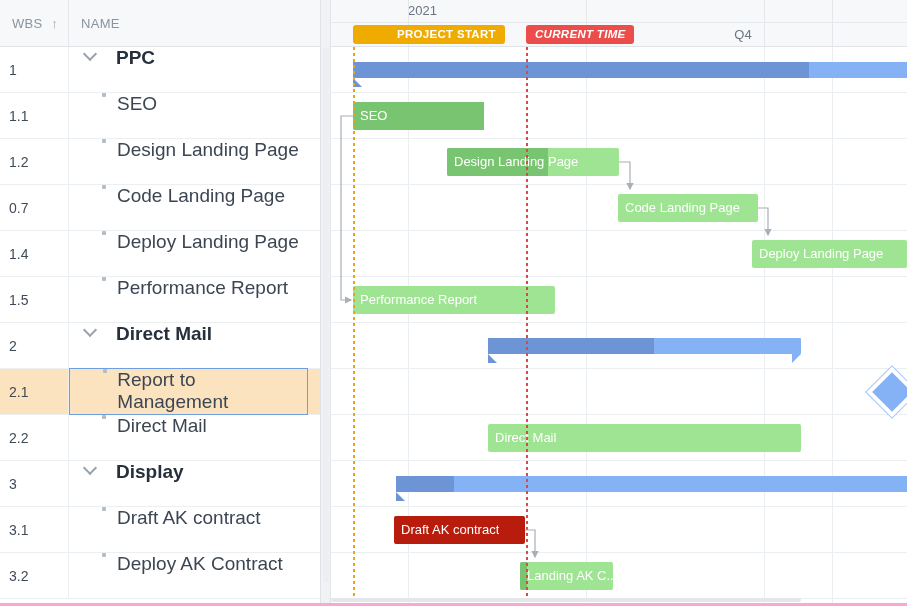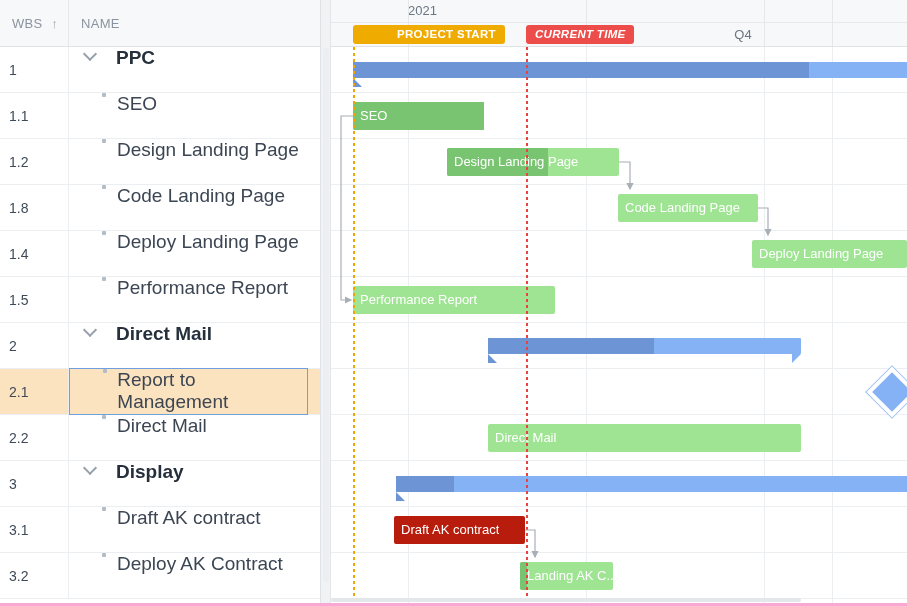--- a/index.html
+++ b/index.html
@@ -317,21 +317,21 @@
         <div class="grid-row">
           <div class="cell-wbs">1.2</div>
           <div class="cell-name">
             <span class="marker">
               <i class="dot"></i>
             </span>
             <span class="lbl-child">Design Landing Page</span>
           </div>
         </div>
         <div class="grid-row">
-          <div class="cell-wbs">1.8</div>
+          <div class="cell-wbs">0.7</div>
           <div class="cell-name">
             <span class="marker">
               <i class="dot"></i>
             </span>
             <span class="lbl-child">Code Landing Page</span>
           </div>
         </div>
         <div class="grid-row">
           <div class="cell-wbs">1.4</div>
           <div class="cell-name">

